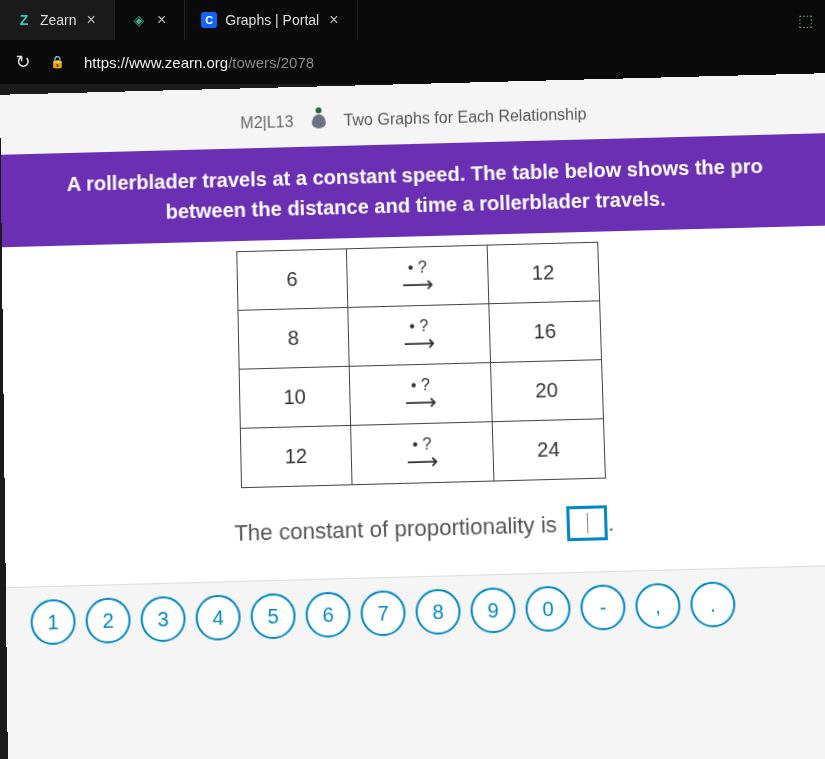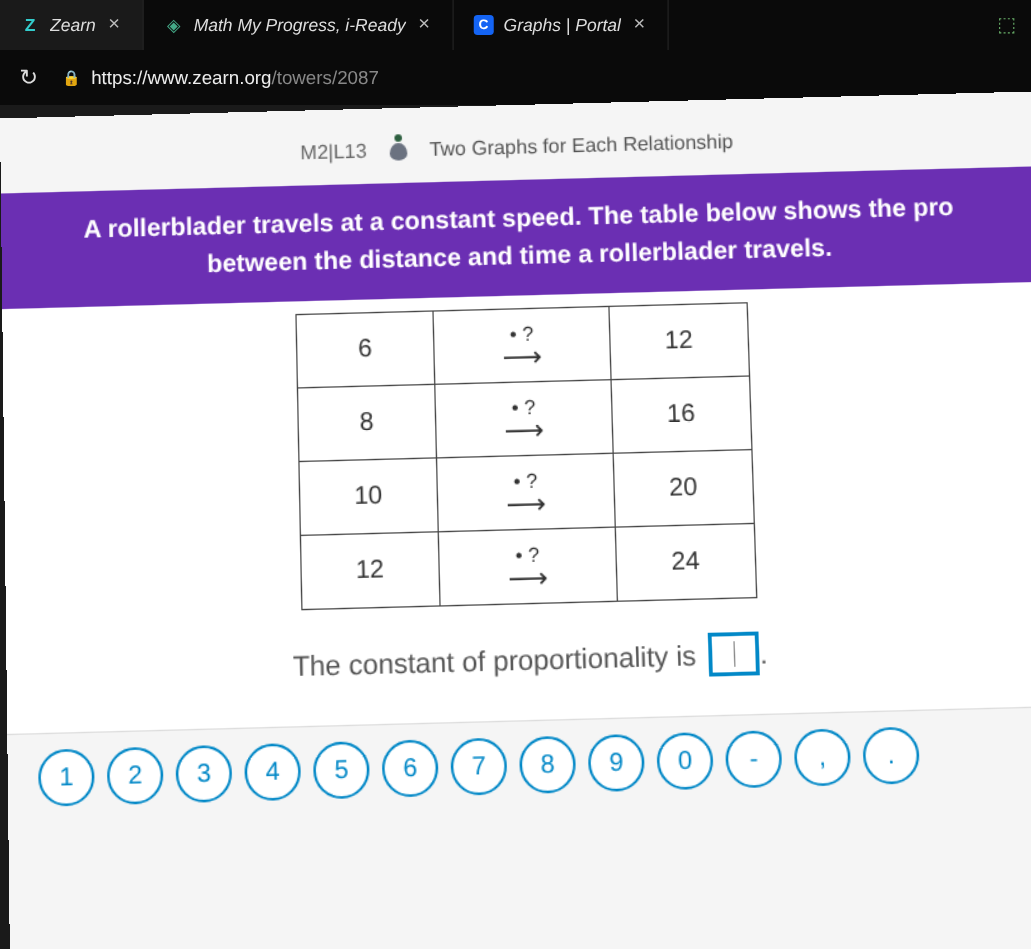--- a/index.html
+++ b/index.html
@@ -29,42 +29,42 @@
   height: 100%;
   font-size: 14px;
   color: #ddd;
   border-right: 1px solid #222;
   max-width: 260px;
 }
 .tab.active {
   background: #1a1a1a;
 }
 .tab-favicon { width: 16px; height: 16px; display: inline-flex; align-items: center; justify-content: center; }
-.tab-title { white-space: nowrap; overflow: hidden; text-overflow: ellipsis; flex: 1; font-style: italic; }
+.tab-title { white-space: nowrap; overflow: hidden; text-overflow: ellipsis; flex: 1; }
 .tab-close { font-size: 16px; color: #bbb; cursor: pointer; padding: 0 2px; }
 .tab-extras { margin-left: auto; display: flex; align-items: center; gap: 10px; padding: 0 12px; color: #999; }
 .nav-bar {
   display: flex;
   align-items: center;
   gap: 12px;
   height: 44px;
   padding: 0 12px;
   background: #0a0a0a;
 }
 .nav-icon { color: #ddd; font-size: 18px; width: 22px; text-align: center; }
 .url-display {
   flex: 1;
   display: flex;
   align-items: center;
   gap: 8px;
   font-size: 15px;
   color: #bbb;
   padding: 6px 4px;
 }
-.url-host { color: #eee; }
+.url-host { color: #eee; margin-left: 11px; }
 .url-path { color: #888; }
 .lock { font-size: 12px; }
 .content-area {
   background: #f5f5f5;
   height: calc(759px - 84px);
   transform: perspective(2000px) rotateX(4deg) rotateZ(-1.5deg);
   transform-origin: top center;
   padding-top: 10px;
 }
 .header-bar {
@@ -164,38 +164,37 @@
 
 <div class="browser-chrome">
   <div class="tab-bar">
     <div class="tab active">
       <span class="tab-favicon" style="color:#3cc; font-weight:bold;">Z</span>
       <span class="tab-title">Zearn</span>
       <span class="tab-close">×</span>
     </div>
     <div class="tab">
       <span class="tab-favicon" style="color:#4a8;">◈</span>
-      <span class="tab-title">Math My Progress, i-Ready</span>
       <span class="tab-close">×</span>
     </div>
     <div class="tab">
       <span class="tab-favicon" style="background:#1464f4;color:#fff;border-radius:3px;width:16px;height:16px;font-size:11px;font-weight:bold;">C</span>
       <span class="tab-title">Graphs | Portal</span>
       <span class="tab-close">×</span>
     </div>
     <div class="tab-extras">
       <span style="color:#6a6;">⬚</span>
     </div>
   </div>
   <div class="nav-bar">
     <span class="nav-icon">↻</span>
     <div class="url-display">
       <span class="lock">🔒</span>
       <span>
-        <span class="url-host">https://www.zearn.org</span><span class="url-path">/towers/2087</span>
+        <span class="url-host">https://www.zearn.org</span><span class="url-path">/towers/2078</span>
       </span>
     </div>
   </div>
 </div>
 
 <div class="content-area">
   <div class="header-bar">
     <span class="lesson-code">M2|L13</span>
     <span class="avatar-dot"></span>
     <span class="lesson-title">Two Graphs for Each Relationship</span>

